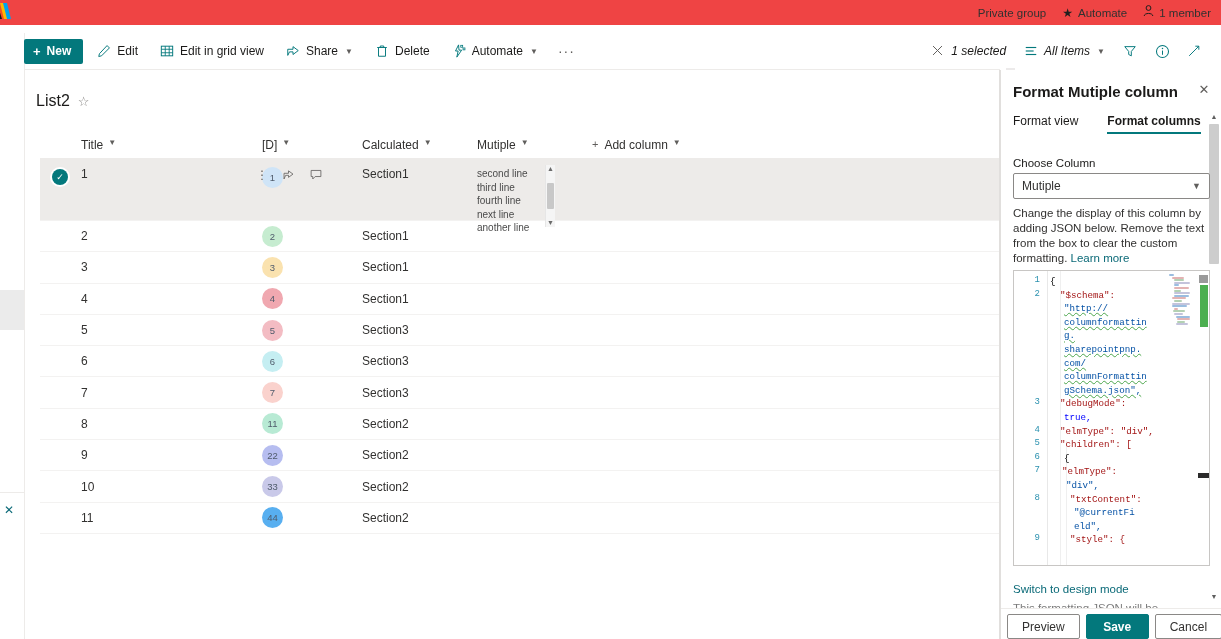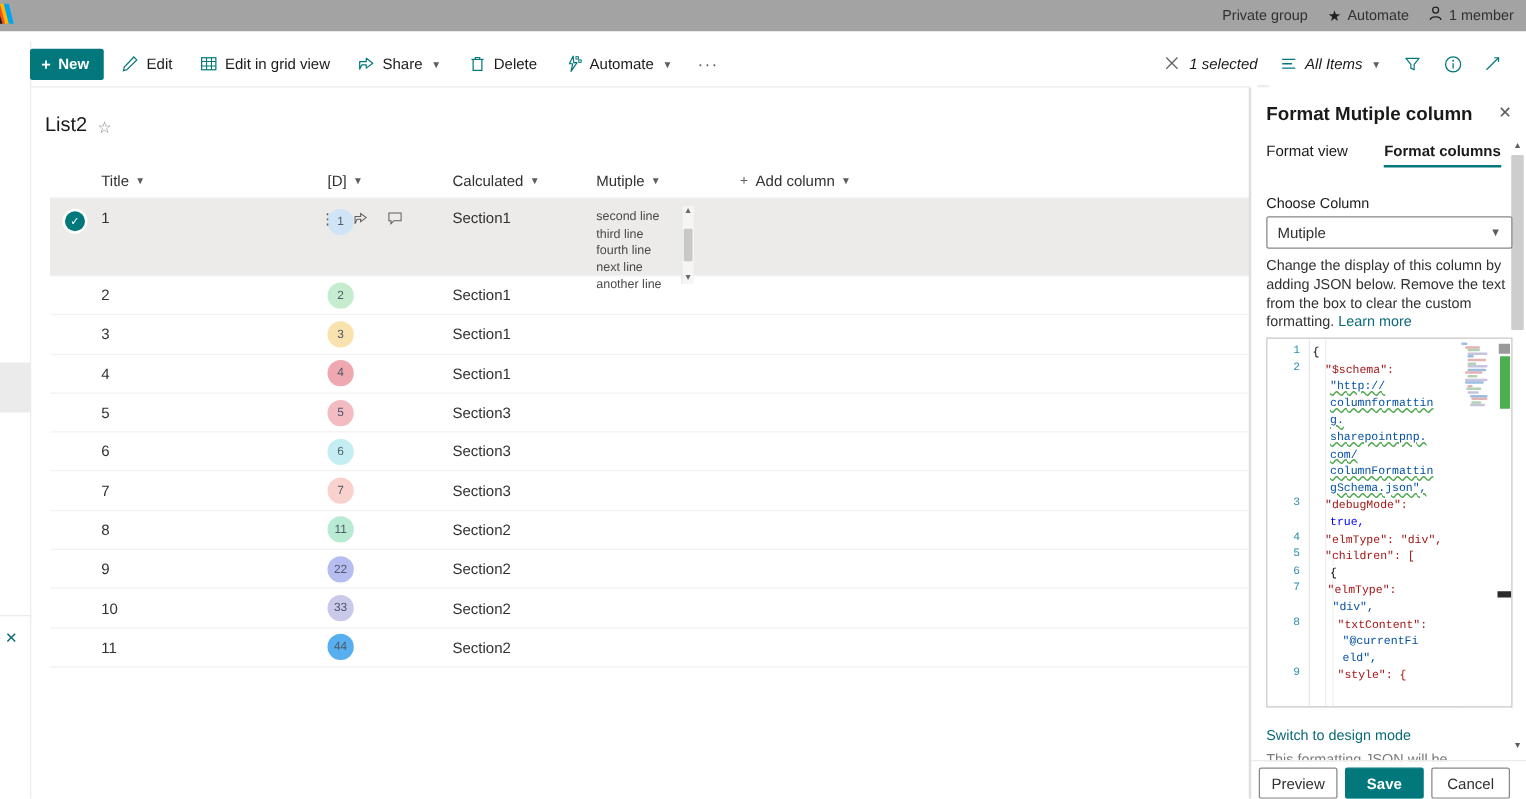--- a/index.html
+++ b/index.html
@@ -10,21 +10,21 @@
     background: #ffffff;
     font-family: "Liberation Sans", sans-serif;
     font-size: 12px;
     color: #323130;
   }
   #root { position: relative; width: 1221px; height: 639px; background:#fff; }
 
   
   .suite-header {
     position: absolute; left: 0; top: 0; width: 1221px; height: 25px;
-    background: #a3a3a3;
+    background: #ef4444;
     padding-left: 36px;
   }
   .suite-logo {
     position: absolute; left: 0; top: 1px; width: 16px; height: 20px;
     overflow: hidden;
   }
   .suite-logo svg { position:absolute; left:-9px; top:0; }
   .suite-right {
     position: absolute; right: 10px; top: 0; height: 25px;
     display: flex; align-items: center; gap: 16px;
@@ -88,21 +88,21 @@
   .list-title { font-size: 16px; color:#1b1a19; font-weight: 400; }
   .fav-star { color:#8a8886; font-size: 13px; cursor:pointer; line-height:1; }
 
   
   .grid { position: absolute; left: 40px; top: 131px; width: 960px; }
   .grid-head {
     display:flex; align-items:center; height: 28px;
     border-bottom: 1px solid #edebe9; padding-left: 0;
   }
   .col-hdr {
-    display:flex; align-items:center; gap:5px;
+    display:flex; align-items:flex-start; gap:5px;
     font-size: 12px; color:#323130; cursor:pointer; white-space:nowrap;
   }
   .col-hdr .chev2 { font-size: 8px; color:#605e5c; }
   .c-title  { width: 222px; padding-left: 41px; }
   .c-d      { width: 100px; }
   .c-calc   { width: 115px; }
   .c-mult   { width: 115px; }
   .c-add    { width: 130px; }
   .c-add .plusmini { color:#605e5c; font-size:11px; margin-right:1px;}
 
@@ -275,21 +275,21 @@
   }
   .cut-text {
     position:absolute; left: 12px; top: 531px; width: 190px; height: 8px;
     font-size: 11.5px; color:#7b7b7b; overflow:hidden; line-height: 15px;
   }
   .panel-footer-sep { position:absolute; left: 0; top: 538px; width: 221px; height:1px; background:#edebe9; }
   .panel-actions {
     position:absolute; left: 6px; top: 544px; display:flex; gap: 6px;
   }
   .pbtn {
-    height: 25px; min-width: 63px; padding: 0 2px;
+    height: 25px; min-width: 63px; padding: 0 14px;
     border: 1px solid #8a8886; background:#fff; color:#323130;
     font-size: 12px; font-family:inherit; border-radius: 2px; cursor:pointer;
     display:flex; align-items:center; justify-content:center;
   }
   .pbtn.primary { background:#03787c; border-color:#03787c; color:#fff; font-weight:600; }
 </style>
 </head>
 <body>
 
 <div id="root">

